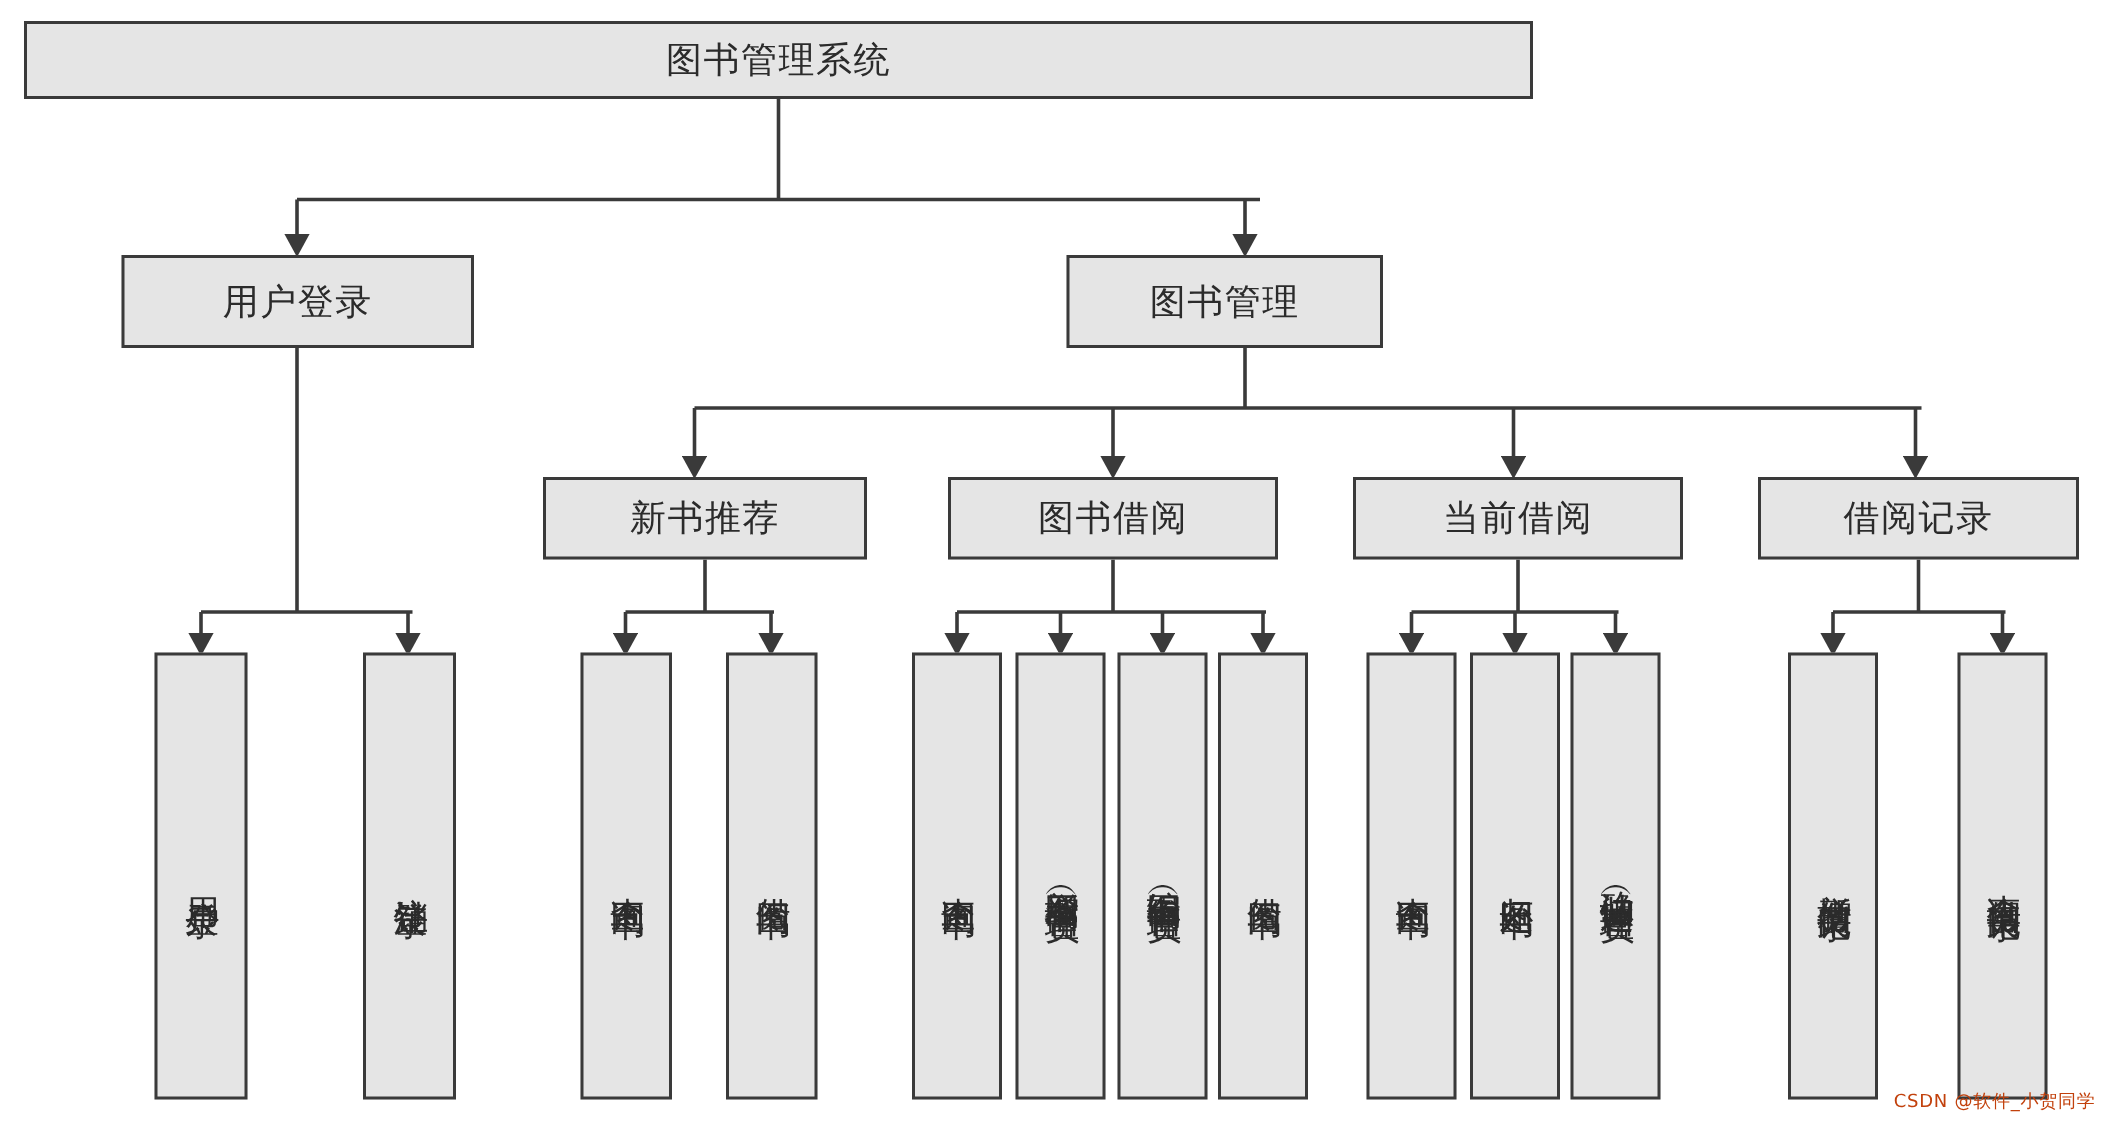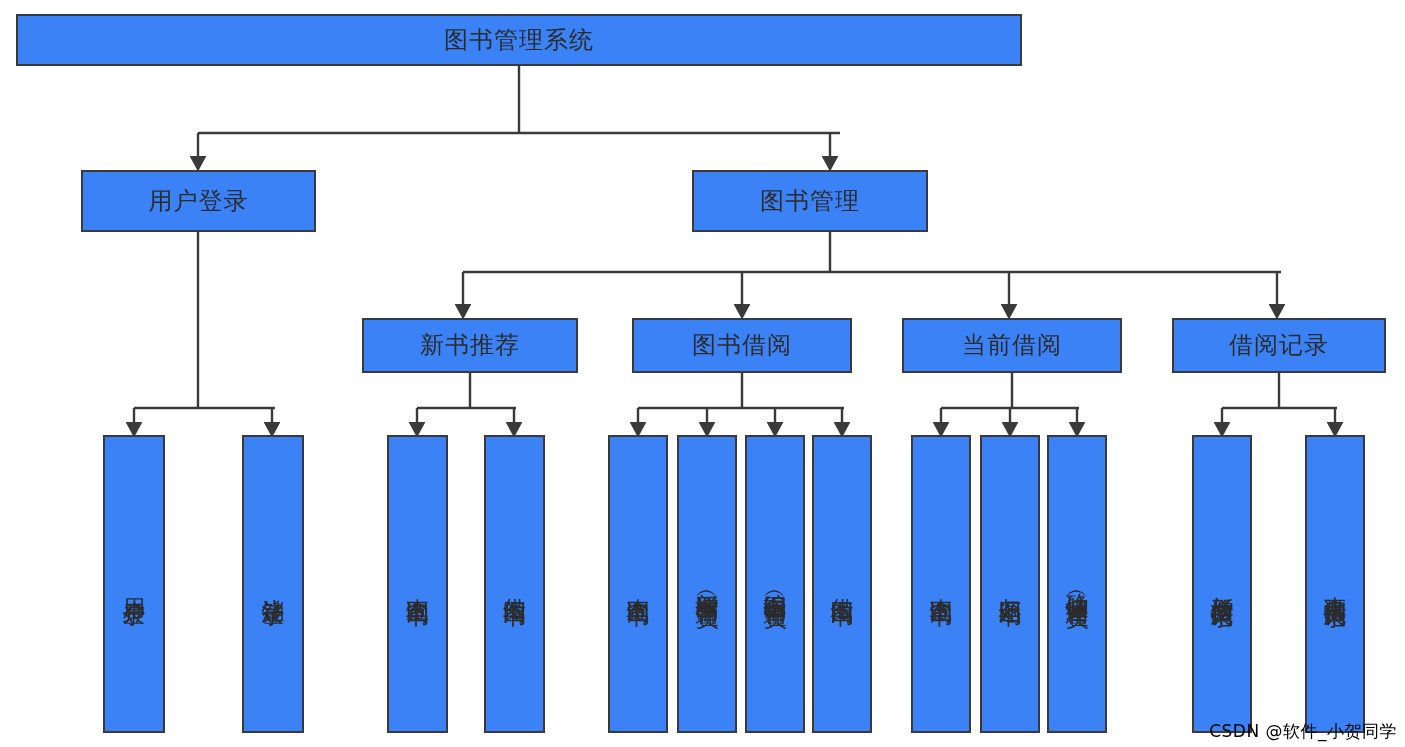--- a/index.html
+++ b/index.html
@@ -14,21 +14,21 @@
     position: relative;
     width: 1405px;
     height: 747px;
     background: #ffffff;
     overflow: hidden;
   }
   .node {
     position: absolute;
     box-sizing: border-box;
     border: 2px solid #3a3a3a;
-    background: #3b82f6;
+    background: #e5e5e5;
     display: flex;
     align-items: center;
     justify-content: center;
     color: #2b2b2b;
   }
   .node.horiz {
     font-size: 24px;
     letter-spacing: 1px;
     line-height: 1.1;
   }
@@ -59,22 +59,22 @@
     stroke-width: 2.4;
     fill: none;
   }
   .arrowhead {
     fill: #3a3a3a;
   }
   .watermark {
     position: absolute;
     right: 8px;
     bottom: 4px;
-    font-size: 17px;
-    color: #000000;
+    font-size: 12px;
+    color: #c2410c;
     letter-spacing: 0.5px;
     white-space: nowrap;
   }
 </style>
 </head>
 <body>
 
 <div id="canvas">
 
   <svg class="edges" viewBox="0 0 1405 747" xmlns="http://www.w3.org/2000/svg">
@@ -125,21 +125,21 @@
     <path class="edge" d="M 1335 408 L 1335 429" marker-end="url(#arrow)"></path>
   </svg>
 
   <div class="node horiz" style="left:16px; top:14px; width:1006px; height:52px;">
     <span>图书管理系统</span>
   </div>
 
   <div class="node horiz" style="left:81px; top:170px; width:235px; height:62px;">
     <span>用户登录</span>
   </div>
-  <div class="node horiz" style="left:692px; top:170px; width:236px; height:62px;">
+  <div class="node horiz" style="left:711px; top:170px; width:211px; height:62px;">
     <span>图书管理</span>
   </div>
 
   <div class="node horiz" style="left:632px; top:318px; width:220px; height:55px;">
     <span>图书借阅</span>
   </div>
   <div class="node horiz" style="left:362px; top:318px; width:216px; height:55px;">
     <span>新书推荐</span>
   </div>
   <div class="node horiz" style="left:902px; top:318px; width:220px; height:55px;justify-content:center;">

